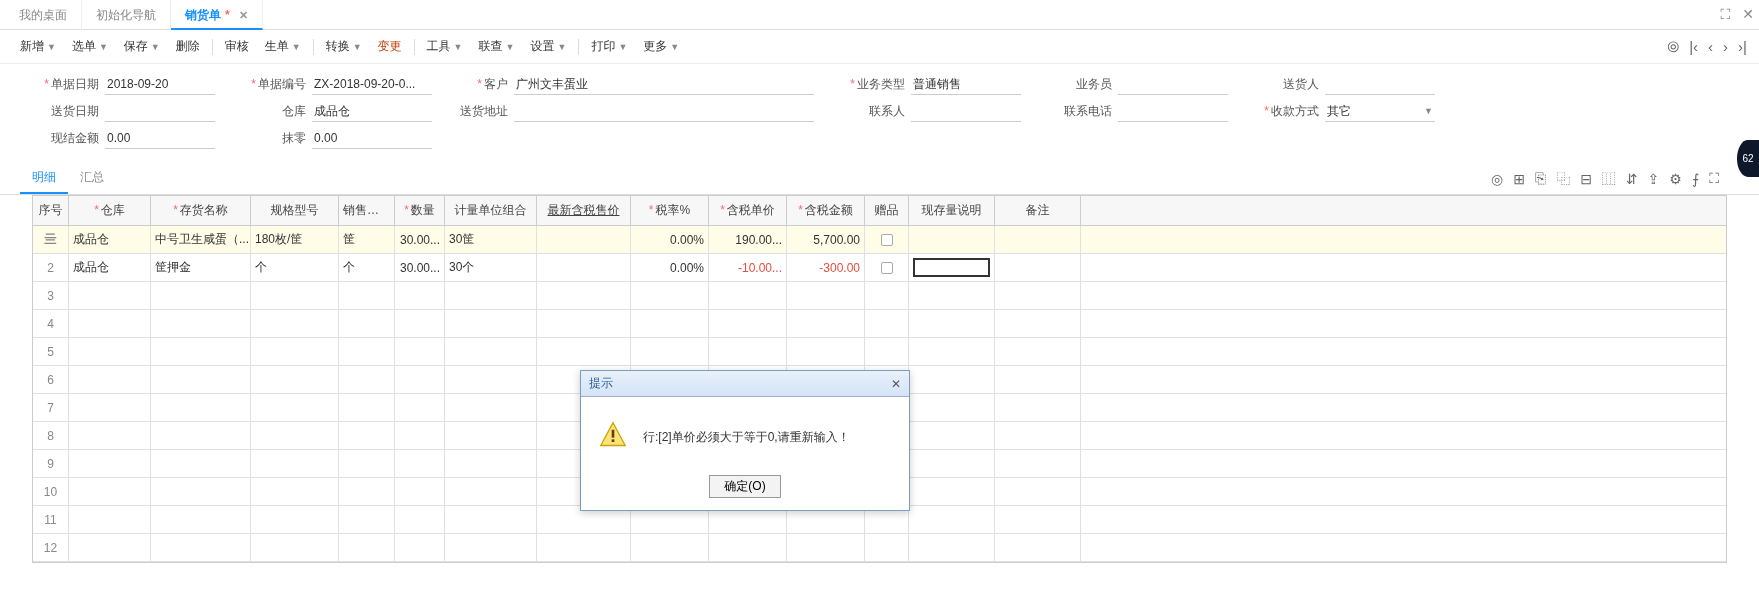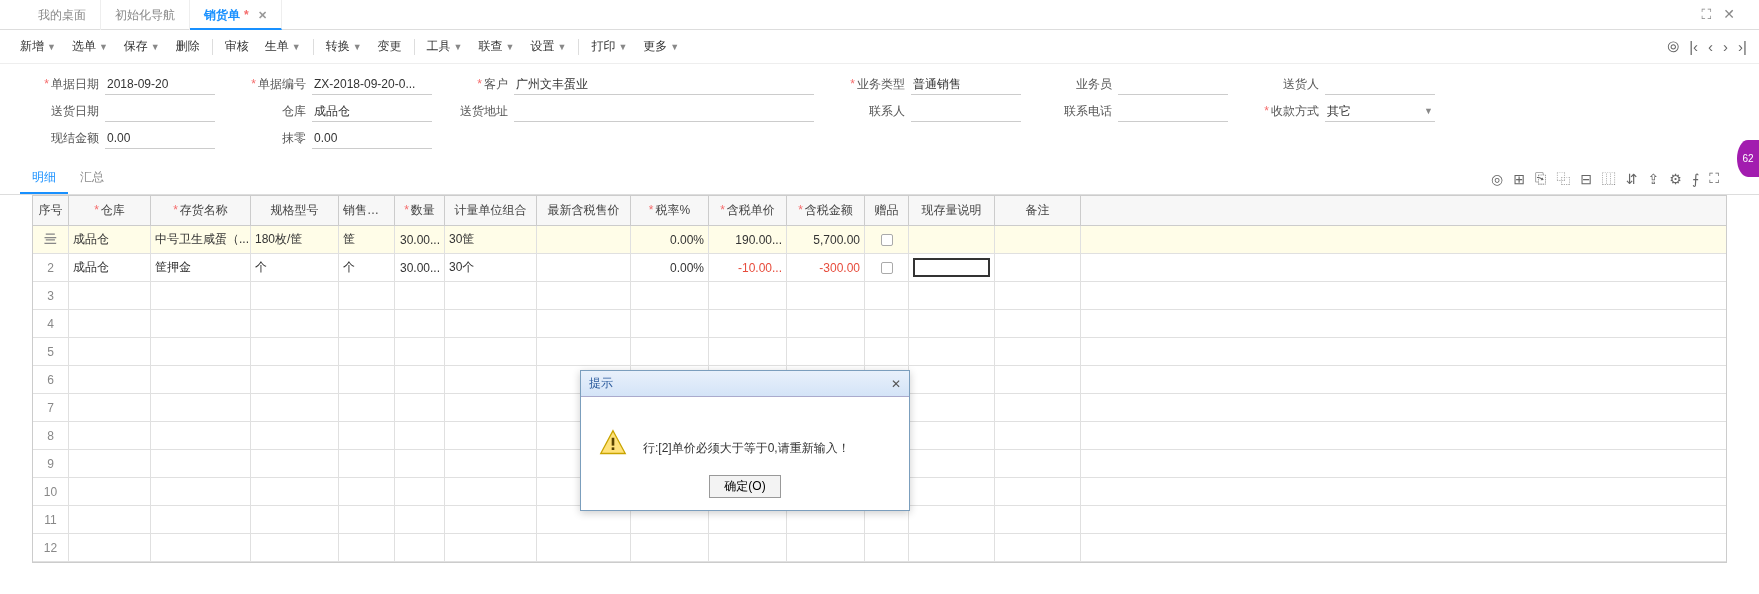--- a/index.html
+++ b/index.html
@@ -1,33 +1,33 @@
 <!DOCTYPE html>
 <html><head>
 <meta charset="utf-8">
 <style>
 * { box-sizing: border-box; margin: 0; padding: 0; }
 body { font-family: "Microsoft YaHei", Arial, sans-serif; font-size: 12px; color: #333; background: #fff; overflow: hidden; }
 .window { width: 1759px; height: 594px; position: relative; }
 
 
-.tabs { display: flex; align-items: center; height: 30px; border-bottom: 1px solid #ddd; padding: 0 24px; }
+.tabs { display: flex; align-items: center; height: 30px; border-bottom: 1px solid #ddd; padding: 0 5px; }
 .tab { padding: 0 14px; height: 30px; line-height: 30px; color: #888; cursor: pointer; border-right: 1px solid #eee; }
 .tab.active { color: #1890ff; border-bottom: 2px solid #1890ff; font-weight: bold; }
 .tab .req { color: #f56c6c; margin-left: 4px; }
 .tab-close { color: #999; margin-left: 6px; font-size: 11px; }
 .win-icons { margin-left: auto; display: flex; gap: 12px; color: #888; }
 .win-icons span { cursor: pointer; font-size: 14px; }
 
 
 .toolbar { display: flex; align-items: center; height: 34px; padding: 0 12px; border-bottom: 1px solid #eee; }
 .tbtn { display: flex; align-items: center; padding: 0 8px; height: 30px; cursor: pointer; color: #333; }
 .tbtn .caret { margin-left: 3px; font-size: 9px; color: #888; }
 .tsep { width: 1px; height: 16px; background: #ddd; margin: 0 4px; }
-.tbtn.disabled { color: #404040; }
+.tbtn.disabled { color: #c2410c; }
 .toolbar-right { margin-left: auto; display: flex; gap: 10px; color: #666; }
 .toolbar-right span { cursor: pointer; font-size: 15px; }
 
 
 .form-area { padding: 10px 20px 4px 20px; }
 .form-row { display: flex; gap: 12px; margin-bottom: 6px; }
 .fld { display: flex; align-items: center; }
 .fld-label { width: 85px; text-align: right; padding-right: 6px; color: #555; white-space: nowrap; }
 .fld-label .req { color: #f56c6c; margin-right: 2px; }
 .fld-value { border-bottom: 1px solid #ccc; min-height: 20px; line-height: 20px; padding: 0 2px; display: flex; align-items: center; justify-content: space-between; }
@@ -56,36 +56,36 @@
 .chk { width: 12px; height: 12px; border: 1px solid #aaa; background: #fff; border-radius: 2px; }
 .active-cell { border: 2px solid #333; width: 100%; height: 100%; }
 
 .c-idx { width: 36px; }
 .c-wh  { width: 82px; }
 .c-nm  { width: 100px; }
 .c-spec{ width: 88px; }
 .c-unit{ width: 56px; }
 .c-qty { width: 50px; }
 .c-comb{ width: 92px; }
-.c-newp{ width: 94px; }
+.c-newp{ width: 94px; text-decoration: underline; }
 .c-rate{ width: 78px; }
 .c-up  { width: 78px; }
 .c-amt { width: 78px; }
 .c-gift{ width: 44px; }
 .c-stk { width: 86px; text-align: center; }
 .c-rmk { width: 86px; }
 
 
-.badge { position: absolute; right: 0; top: 140px; width: 22px; height: 37px; background: #a21caf; color: #fff; border-radius: 50% 0 0 50%; display: flex; align-items: center; justify-content: center; font-size: 10px; }
+.badge { position: absolute; right: 0; top: 140px; width: 22px; height: 37px; background: #0f172a; color: #fff; border-radius: 50% 0 0 50%; display: flex; align-items: center; justify-content: center; font-size: 10px; }
 
 
 .dialog { position: absolute; left: 580px; top: 370px; width: 330px; border: 1px solid #7b9ebd; background: #fff; box-shadow: 0 2px 8px rgba(0,0,0,0.2); }
 .dlg-title { background: linear-gradient(#e8f0fb,#d4e4f7); padding: 4px 8px; color: #2a5a9c; display: flex; justify-content: space-between; align-items: center; border-bottom: 1px solid #aac; }
 .dlg-close { cursor: pointer; color: #555; font-size: 12px; }
-.dlg-body { padding: 16px 18px 10px 18px; display: flex; gap: 16px; align-items: flex-end; min-height: 70px; }
+.dlg-body { padding: 16px 18px 10px 18px; display: flex; gap: 16px; align-items: center; min-height: 70px; }
 .warn-icon { width: 28px; height: 28px; }
 .warn-icon svg { width: 28px; height: 28px; }
 .dlg-msg { color: #333; padding-top: 4px; }
 .dlg-foot { text-align: center; padding: 8px 0 12px 0; }
 .dlg-btn { padding: 2px 14px; border: 1px solid #999; background: #f3f3f3; cursor: pointer; font-size: 12px; }
 </style>
 </head>
 <body>
 
 <div class="window">

